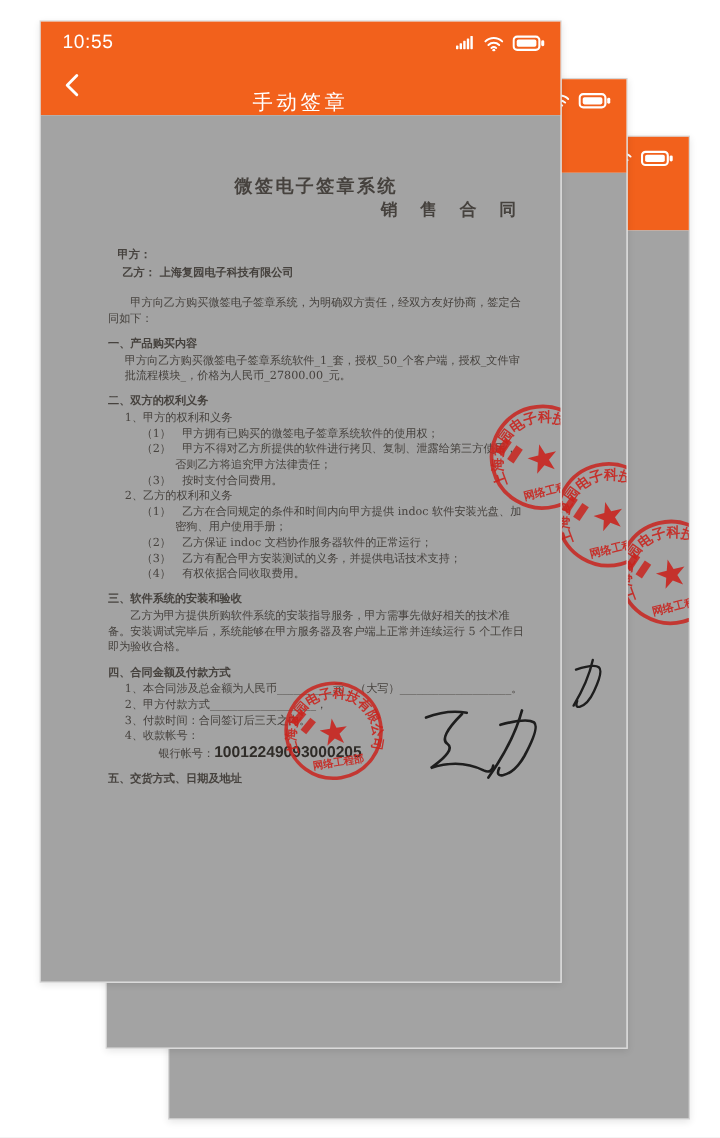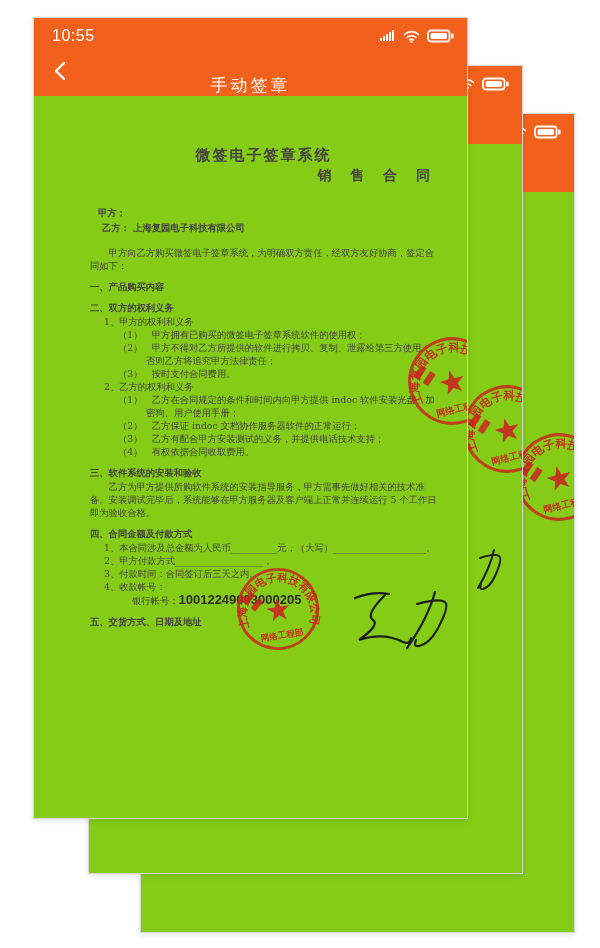--- a/index.html
+++ b/index.html
@@ -14,21 +14,21 @@
   .header{position:absolute;left:0;top:0;right:0;height:78px;background:#F2611C;}
   .status-row{position:absolute;top:0;left:0;right:0;height:28px;display:flex;
               align-items:center;padding:8px 13px 0 18px;box-sizing:border-box;color:#fff;}
   .time{font-size:16px;letter-spacing:.5px;}
   .status-icons{margin-left:auto;display:flex;align-items:center;gap:7px;}
   .nav-row{position:absolute;top:28px;left:0;right:0;height:50px;display:flex;
            align-items:center;justify-content:center;}
   .back{position:absolute;left:14px;top:12px;width:26px;height:26px;cursor:pointer;}
   .nav-title{color:#fff;font-size:17px;font-weight:normal;letter-spacing:3px;margin-top:28px;}
 
-  .doc{position:absolute;left:0;top:78px;right:0;bottom:0;background:#84cc16;overflow:hidden;}
+  .doc{position:absolute;left:0;top:78px;right:0;bottom:0;background:#a3a3a3;overflow:hidden;}
 
   .contract{position:absolute;left:0;top:0;right:0;bottom:0;
             padding:50px 30px 0 56px;box-sizing:border-box;
             font-family:"DejaVu Serif","Liberation Serif",serif;
             font-size:9.3px;line-height:13px;color:#46423E;}
   .c-t1{font-size:15px;font-weight:bold;text-align:center;letter-spacing:2px;
         line-height:18px;margin:0 0 2px;}
   .c-t2{font-size:14px;font-weight:bold;text-align:right;letter-spacing:7px;
         line-height:18px;margin:0 0 22px;}
   .c-kv1,.c-kv2{font-weight:bold;padding-left:8px;margin:0;}
@@ -201,20 +201,21 @@
       </div>
     </div>
     <div class="doc">
       <div class="contract">
           <div class="c-t1">微签电子签章系统</div>
           <div class="c-t2">销 售 合 同</div>
           <div class="c-kv1">甲方：</div>
           <div class="c-kv2">乙方：  上海复园电子科技有限公司</div>
           <div class="c-intro">甲方向乙方购买微签电子签章系统，为明确双方责任，经双方友好协商，签定合同如下：</div>
           <div class="c-h">一、产品购买内容</div>
+          <div class="c-p">甲方向乙方购买微签电子签章系统软件_1_套，授权_50_个客户端，授权_文件审批流程模块_，价格为人民币_27800.00_元。</div>
           <div class="c-h">二、双方的权利义务</div>
           <div class="c-i1">1、甲方的权利和义务</div>
           <div class="c-i2">（1）　甲方拥有已购买的微签电子签章系统软件的使用权；</div>
           <div class="c-i2">（2）　甲方不得对乙方所提供的软件进行拷贝、复制、泄露给第三方使用，否则乙方将追究甲方法律责任；</div>
           <div class="c-i2">（3）　按时支付合同费用。</div>
           <div class="c-i1">2、乙方的权利和义务</div>
           <div class="c-i2">（1）　乙方在合同规定的条件和时间内向甲方提供 indoc 软件安装光盘、加密狗、用户使用手册；</div>
           <div class="c-i2">（2）　乙方保证 indoc 文档协作服务器软件的正常运行；</div>
           <div class="c-i2">（3）　乙方有配合甲方安装测试的义务，并提供电话技术支持；</div>
           <div class="c-i2">（4）　有权依据合同收取费用。</div>

